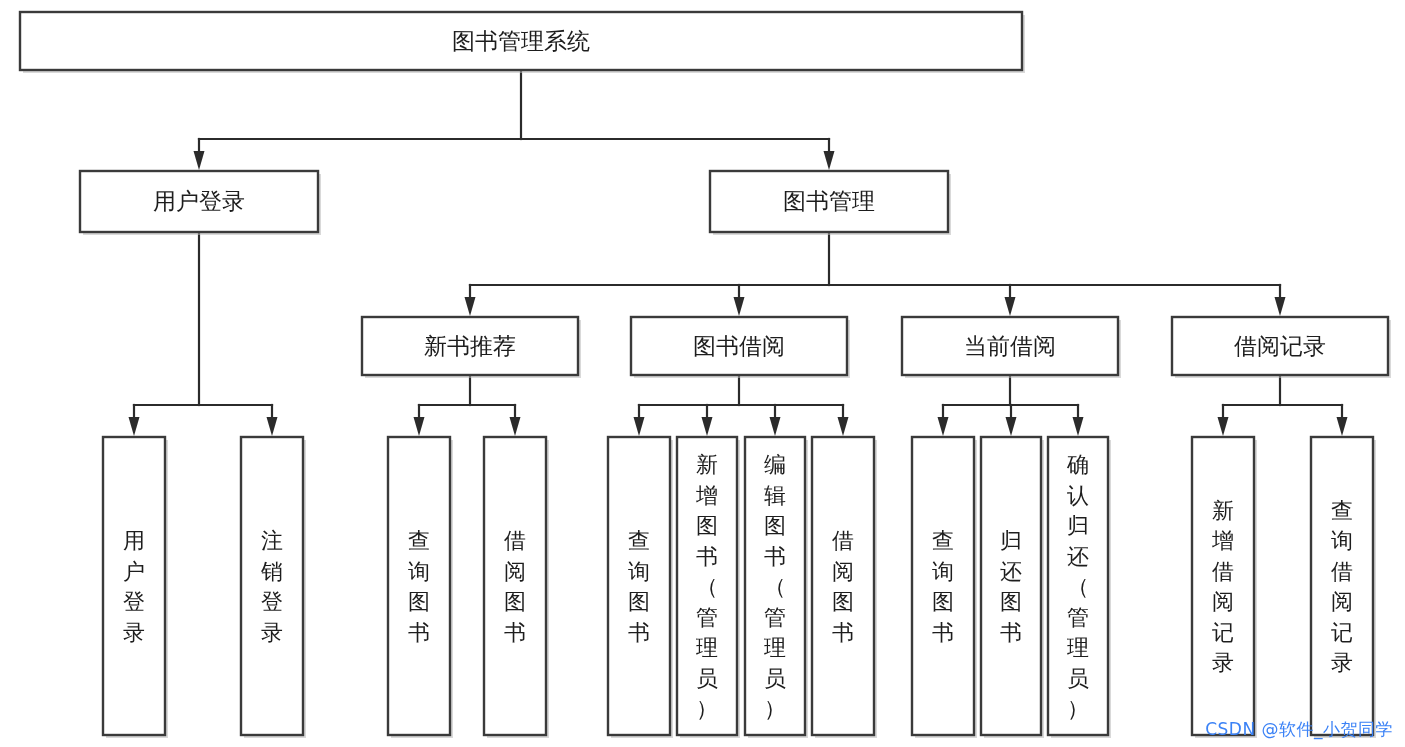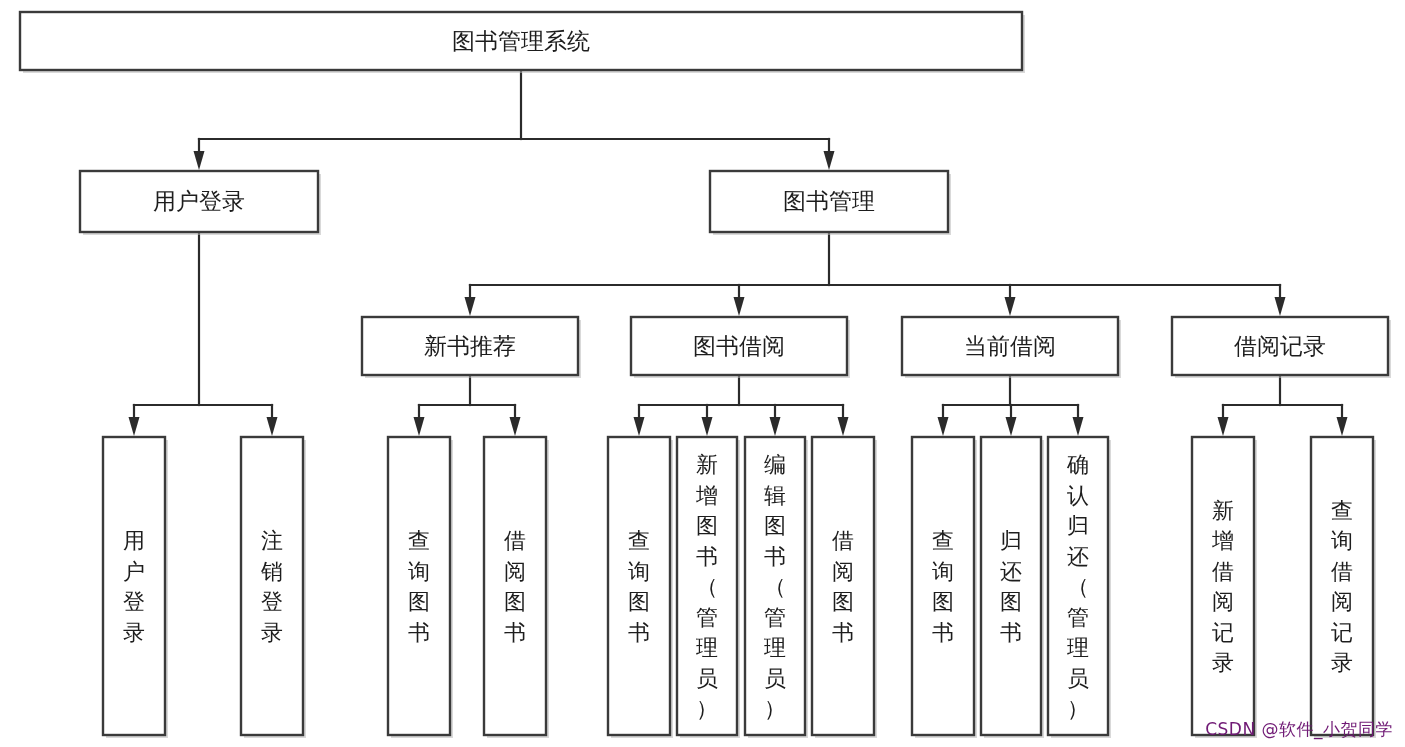--- a/index.html
+++ b/index.html
@@ -19,21 +19,21 @@
     fill:#1d1d1d;
     font-family:"DejaVu Sans","Liberation Sans",sans-serif;
     text-anchor:middle;dominant-baseline:middle;
   }
   .label-h{font-size:23px;}
   .label-v{font-size:22px;}
   .vchar{font-size:22px;fill:#1d1d1d;text-anchor:middle;}
   .watermark{
     position:absolute;right:12px;bottom:6px;
     font-family:"DejaVu Sans","Liberation Sans",sans-serif;
-    font-size:17px;color:#701a75;white-space:nowrap;
+    font-size:17px;color:#3b82f6;white-space:nowrap;
     letter-spacing:.5px;
   }
 </style>
 </head>
 <body>
 
 <svg id="canvas" viewBox="0 0 1405 747" xmlns="http://www.w3.org/2000/svg">
   <g id="connectors-layer">
       <line class="connector" x1="521" y1="70" x2="521" y2="139"></line>
       <line class="connector" x1="199" y1="139" x2="829" y2="139"></line>

